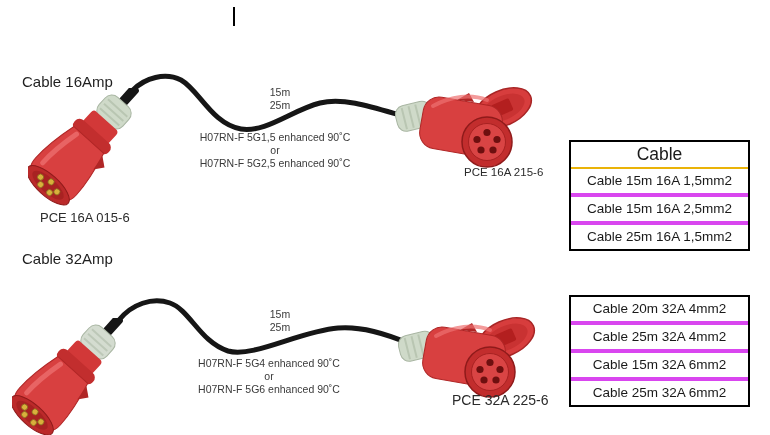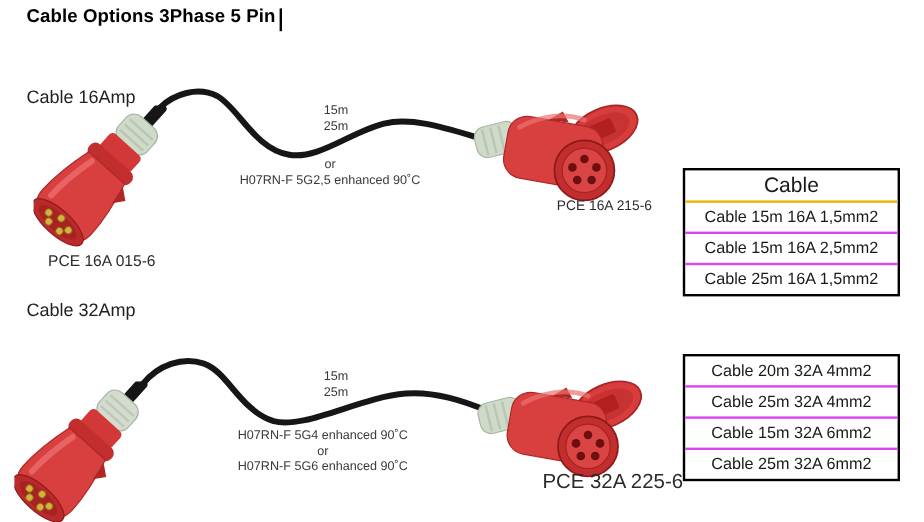--- a/index.html
+++ b/index.html
@@ -36,42 +36,41 @@
   .spec-block{
     text-align:center;font-size:10.5px;color:#3a3a3a;line-height:13px;
   }
   .spec1{left:175px;top:131px;width:200px;}
   .spec2{left:169px;top:357px;width:200px;}
   .part-label{
     font-size:13px;color:#2b2b2b;white-space:nowrap;
   }
   .plug-label-1{left:40px;top:210px;}
   .socket-label-1{left:464px;top:166px;font-size:11.5px;}
-  .socket-label-2{left:452px;top:392px;font-size:17px;}
+  .socket-label-2{left:452px;top:392px;font-size:14px;}
   .ptable{
     width:177px;background:#fff;border:2px solid #000;color:#1a1a1a;
   }
   .table-16a{left:569px;top:140px;}
   .table-32a{left:569px;top:295px;}
   .pt-header{
     height:25px;line-height:25px;text-align:center;
     font-size:17.5px;border-bottom:2px solid #eab308;
   }
   .pt-row{
     height:24px;line-height:24px;text-align:center;
-    font-size:13.5px;border-bottom:2px solid #d946ef;
+    font-size:13.5px;border-bottom:4px solid #d946ef;
   }
   .pt-row:last-child{border-bottom:none;}
 </style>
 </head>
 <body>
 
 <div class="canvas">
 
-  <div class="abs page-title">Cable Options 3Phase 5 Pin</div>
   <div class="abs text-cursor"></div>
 
   <div class="abs section-heading heading-16a">Cable 16Amp</div>
   <div class="abs section-heading heading-32a">Cable 32Amp</div>
 
   <svg class="abs cable-svg" viewBox="0 0 770 435">
     <path d="M 133 90 C 145 78 165 72 181 80 C 199 90 212 124 241 129 C 266 133 292 110 320 103 C 345 97 375 108 406 117" fill="none" stroke="#161616" stroke-width="5" stroke-linecap="round"></path>
     <path d="M 119 320 C 132 304 152 297 170 303 C 190 310 200 342 228 351 C 254 358 300 331 338 328 C 362 326 386 334 408 343" fill="none" stroke="#161616" stroke-width="5" stroke-linecap="round"></path>
   </svg>
 
@@ -165,20 +164,21 @@
     <circle cx="106" cy="53.5" r="3.6" fill="#6e0f0f"></circle>
     <circle cx="90" cy="64" r="3.6" fill="#6e0f0f"></circle>
     <circle cx="102" cy="64" r="3.6" fill="#6e0f0f"></circle>
   </svg>
 
   <div class="abs len-block len1">
     <div>15m</div>
     <div>25m</div>
   </div>
   <div class="abs spec-block spec1">
+    <div>H07RN-F 5G1,5 enhanced 90˚C</div>
     <div>or</div>
     <div>H07RN-F 5G2,5 enhanced 90˚C</div>
   </div>
   <div class="abs part-label plug-label-1">PCE 16A 015-6</div>
   <div class="abs part-label socket-label-1">PCE 16A 215-6</div>
 
   <div class="abs len-block len2">
     <div>15m</div>
     <div>25m</div>
   </div>

